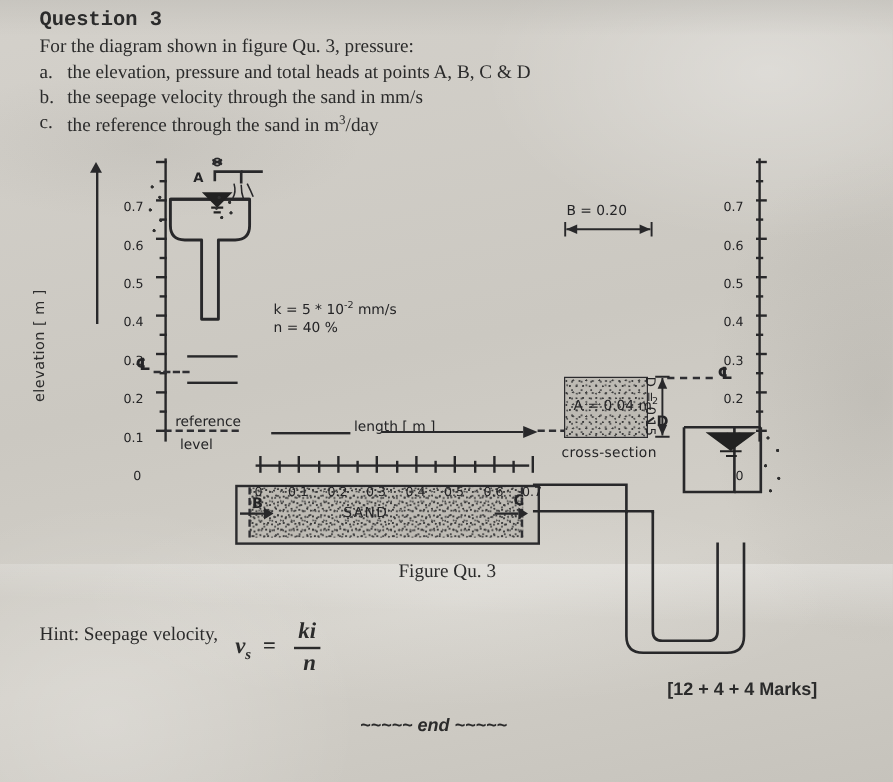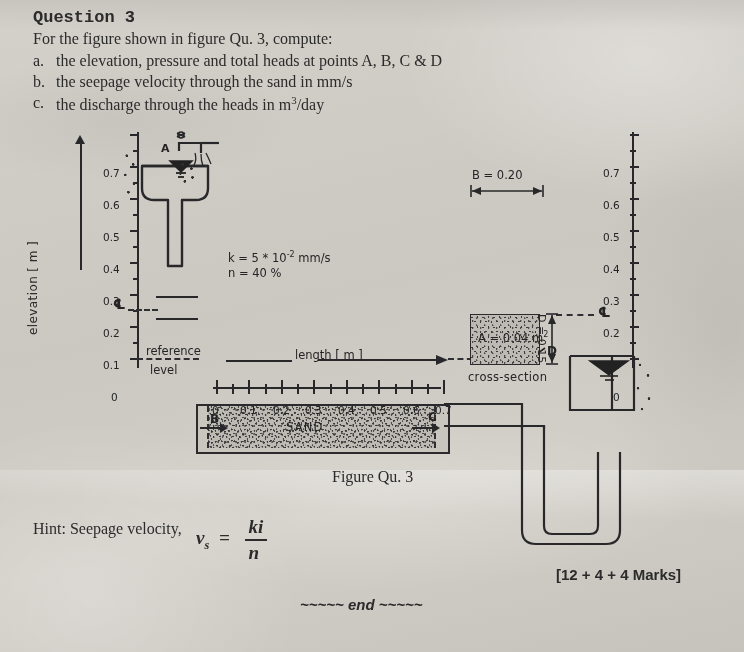--- a/index.html
+++ b/index.html
@@ -115,49 +115,49 @@
       radial-gradient(circle at 70% 30%, #2f2f2f 1.1px, transparent 1.6px),
       radial-gradient(circle at 20% 52%, #2f2f2f 1.1px, transparent 1.6px),
       radial-gradient(circle at 75% 70%, #2f2f2f 1.1px, transparent 1.6px),
       radial-gradient(circle at 40% 88%, #2f2f2f 1.1px, transparent 1.6px);
     background-size:100% 100%;
   }
 
   
   #hint{left:33px;top:520px;font-size:16px;}
   #formula{position:absolute;left:196px;top:516px;font-size:19px;font-style:italic;font-weight:bold;font-family:"Liberation Serif",serif;}
-  #frac{display:inline-block;text-align:left;vertical-align:middle;margin-left:5px;}
+  #frac{display:inline-block;text-align:right;vertical-align:middle;margin-left:5px;}
   #frac .num{display:block;padding:0 4px;}
   #frac .bar{display:block;border-top:2px solid #2b2b2b;height:0;margin:1px 0;}
   #frac .den{display:block;padding:0 4px;}
   #fig-caption{left:332px;top:468px;font-size:16px;}
   #marks{left:556px;top:566px;font-size:15px;font-family:"Liberation Sans",sans-serif;font-weight:bold;}
   #endmark{left:300px;top:596px;font-size:15px;font-style:italic;font-weight:bold;font-family:"Liberation Sans",sans-serif;}
 </style>
 </head>
 <body>
 
 <div id="paper-texture"></div>
 <div id="paper-fold2"></div>
 <div id="paper-fold"></div>
 
 <div class="txt" id="q-title">Question 3</div>
-<div class="txt" id="q-stem">For the figure shown in figure Qu. 3, compute:</div>
+<div class="txt" id="q-stem">For the diagram shown in figure Qu. 3, pressure:</div>
 
 <div class="q-item">
   <span class="q-letter txt" style="left:33px;top:52px;">a.</span>
   <span class="q-text txt" style="left:56px;top:52px;">the elevation, pressure and total heads at points A, B, C &amp; D</span>
 </div>
 <div class="q-item">
   <span class="q-letter txt" style="left:33px;top:73px;">b.</span>
   <span class="q-text txt" style="left:56px;top:73px;">the seepage velocity through the sand in mm/s</span>
 </div>
 <div class="q-item">
   <span class="q-letter txt" style="left:33px;top:94px;">c.</span>
-  <span class="q-text txt" style="left:56px;top:94px;"><span>the discharge through the heads in m</span><sup>3</sup><span>/day</span></span>
+  <span class="q-text txt" style="left:56px;top:94px;"><span>the reference through the sand in m</span><sup>3</sup><span>/day</span></span>
 </div>
 
 <div id="figure">
 
   <div>
 
     <div class="ink vline" style="left:80px;top:22px;height:130px;"></div>
     <div style="position:absolute;left:75px;top:17px;width:0;height:0;border-left:5px solid transparent;border-right:5px solid transparent;border-bottom:9px solid #28282a;"></div>
     <div id="elev-label">elevation [ m ]</div>
 

